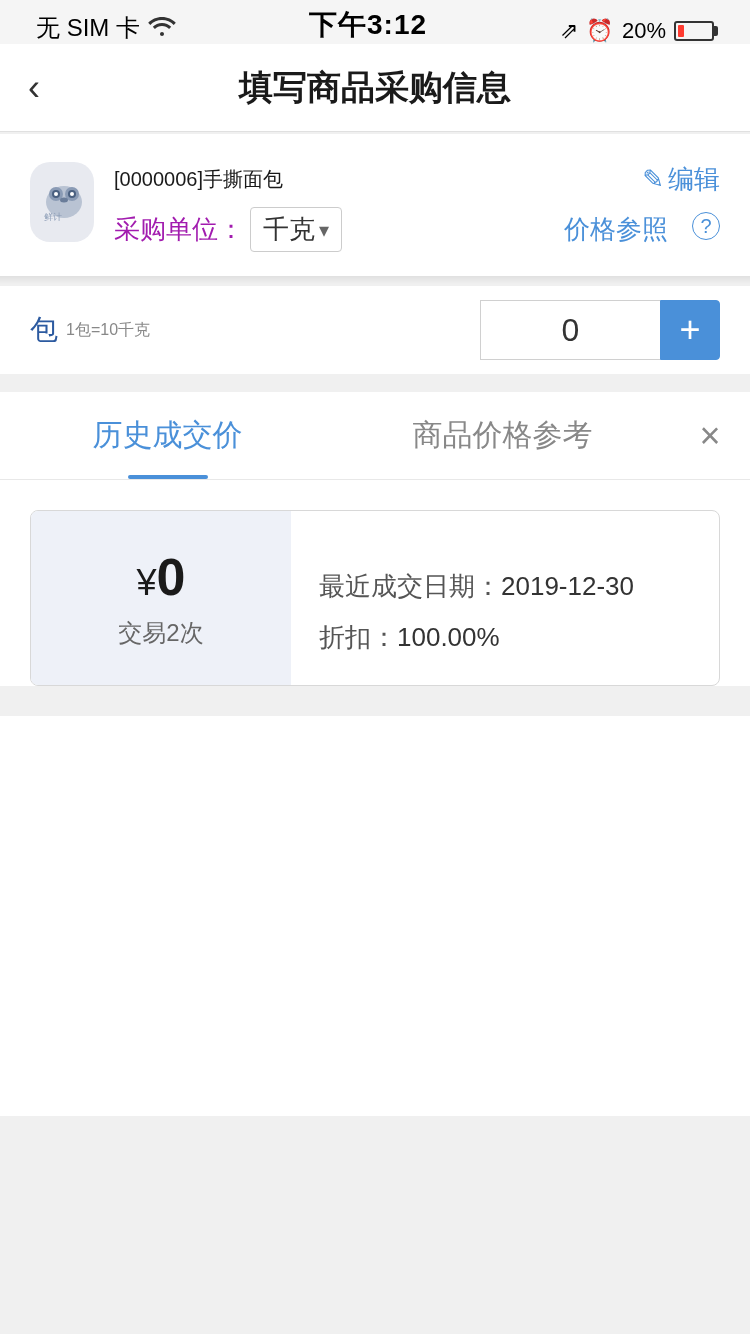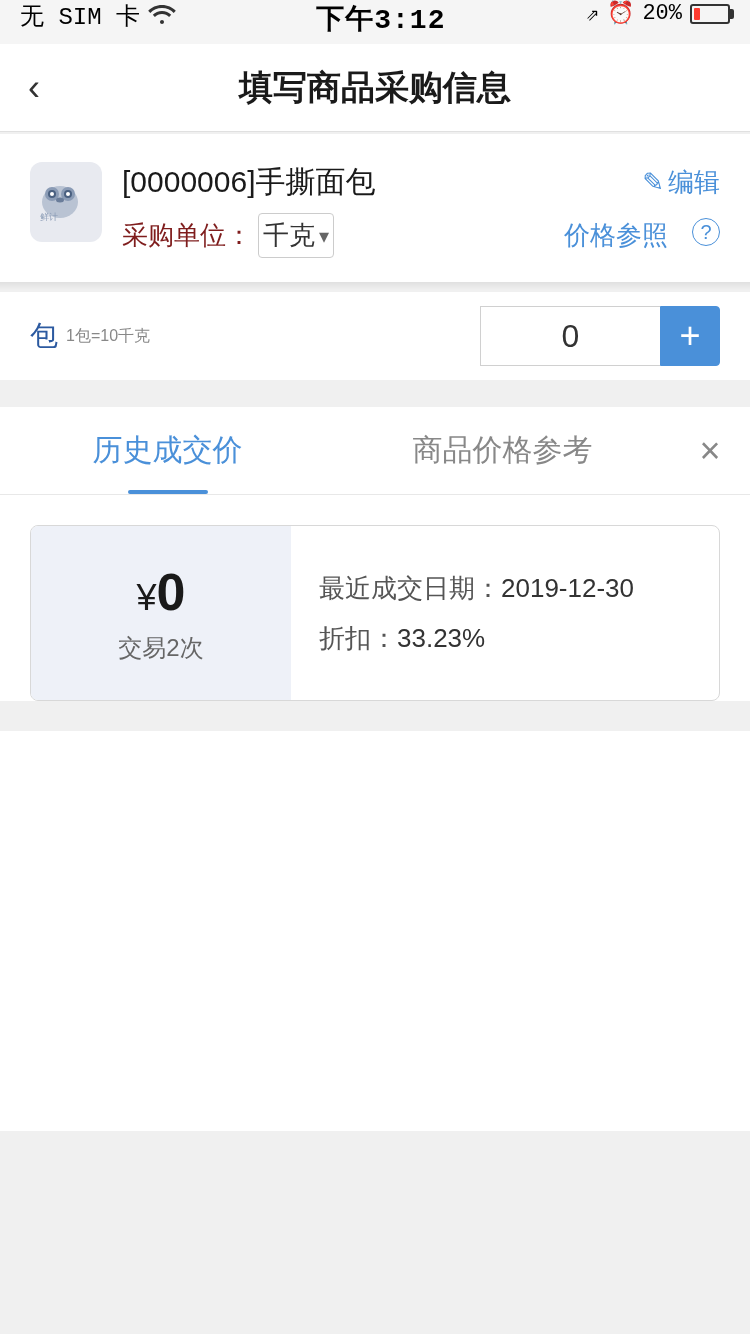--- a/index.html
+++ b/index.html
@@ -11,26 +11,25 @@
       background: #f0f0f0;
       overflow-x: hidden;
     }
 
     
     .status-bar {
       width: 750px;
       height: 44px;
       background: #f5f5f5;
       display: flex;
-      align-items: flex-start;
+      align-items: flex-end;
       justify-content: space-between;
-      padding: 0 20px;
+      padding: 0 36px;
       font-size: 26px;
       font-weight: 500;
-      font-family: Liberation Mono, monospace;
     }
     .status-left {
       display: flex;
       align-items: center;
       gap: 8px;
       font-size: 24px;
     }
     .status-center {
       font-size: 28px;
       font-weight: 600;
@@ -108,74 +107,74 @@
       display: flex;
       flex-direction: column;
       gap: 18px;
     }
     .product-header {
       display: flex;
       align-items: flex-start;
       gap: 20px;
     }
     .product-thumb {
-      width: 72px;
+      width: 64px;
       height: 80px;
       background: #e8eaf0;
-      border-radius: 12px;
-      display: flex;
-      align-items: center;
-      justify-content: flex-start;
+      border-radius: 20px;
+      display: flex;
+      align-items: center;
+      justify-content: flex-end;
       flex-shrink: 0;
       position: relative;
     }
     .owl-icon {
       font-size: 36px;
       color: #8a9bb5;
     }
     .product-info {
       flex: 1;
       display: flex;
       flex-direction: column;
       gap: 10px;
     }
     .product-name-row {
       display: flex;
       align-items: center;
       justify-content: space-between;
     }
     .product-name {
-      font-size: 30px;
+      font-size: 20px;
       font-weight: 500;
       color: #1a1a1a;
     }
     .edit-btn {
       display: flex;
       align-items: center;
       gap: 4px;
       color: #4a90d9;
       font-size: 26px;
       cursor: pointer;
     }
     .unit-row {
       display: flex;
       align-items: center;
       justify-content: space-between;
     }
     .unit-label {
       font-size: 26px;
-      color: #7f1d1d;
+      color: #a21caf;
     }
     .unit-select {
       display: flex;
       align-items: center;
       gap: 4px;
       border: 1px solid #ccc;
       border-radius: 4px;
-      padding: 4px 4px;
+      padding: 4px 12px;
       font-size: 26px;
       color: #333;
       background: #fff;
       cursor: pointer;
     }
     .price-ref-btn {
       display: flex;
       align-items: flex-start;
       gap: 24px;
       color: #4a90d9;
@@ -246,21 +245,21 @@
 
     
     .divider {
       height: 10px;
       background: #f0f0f0;
     }
 
     
     .price-section {
       background: #ffffff;
-      margin-top: 17px;
+      margin-top: 8px;
     }
     .price-tabs {
       display: flex;
       align-items: center;
       height: 88px;
       border-bottom: 1px solid #e8e8e8;
       position: relative;
     }
     .price-tab {
       flex: 1;
@@ -328,21 +327,21 @@
     }
     .price-trades {
       font-size: 24px;
       color: #666;
     }
     .price-card-right {
       flex: 1;
       padding: 30px 28px;
       display: flex;
       flex-direction: column;
-      justify-content: center;
+      justify-content: flex-end;
       gap: 14px;
     }
     .price-detail-row {
       font-size: 26px;
       color: #333;
       line-height: 1.4;
     }
     .price-detail-label {
       color: #555;
     }
@@ -473,19 +472,19 @@
       <div class="price-amount">
         <span class="price-yen">¥</span><span>0</span>
       </div>
       <div class="price-trades">交易2次</div>
     </div>
     <div class="price-card-right">
       <div class="price-detail-row">
         <span class="price-detail-label">最近成交日期：</span><span class="price-detail-value">2019-12-30</span>
       </div>
       <div class="price-detail-row">
-        <span class="price-detail-label">折扣：</span><span class="price-detail-value">33.23%</span>
+        <span class="price-detail-label">折扣：</span><span class="price-detail-value">100.00%</span>
       </div>
     </div>
   </div>
 </div>
 
 <div class="bottom-space"></div>
 
 </body></html>

